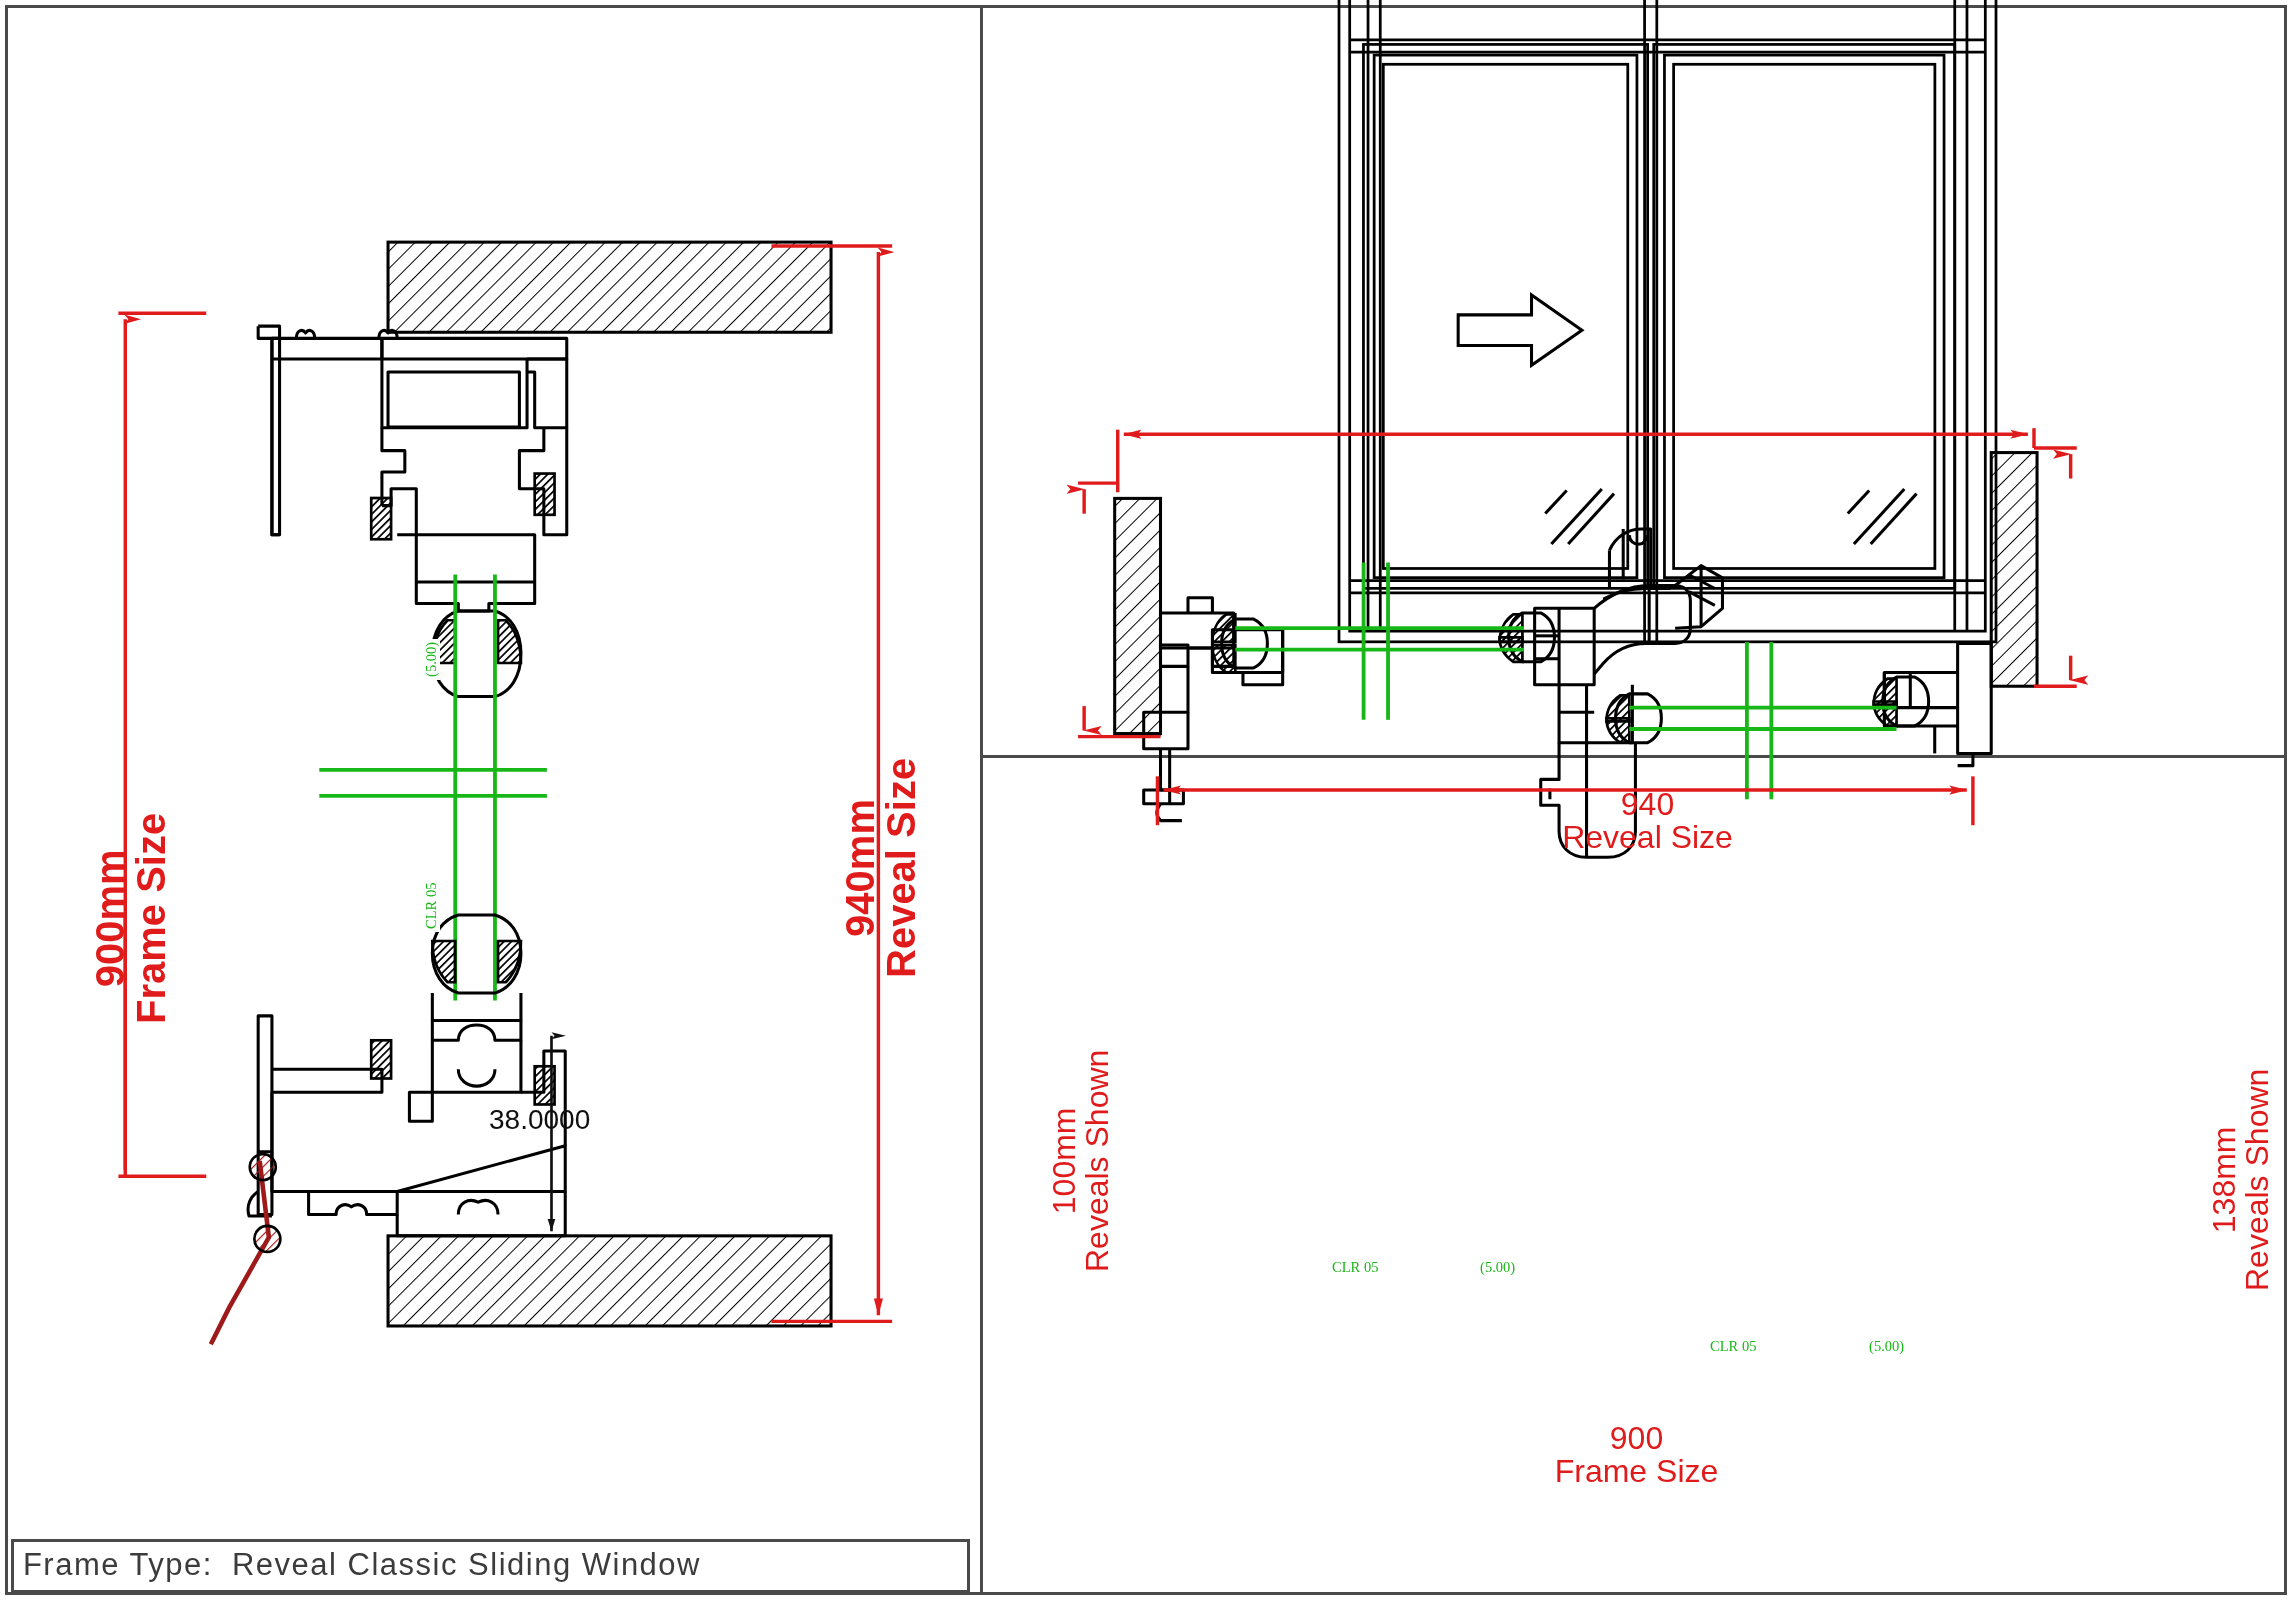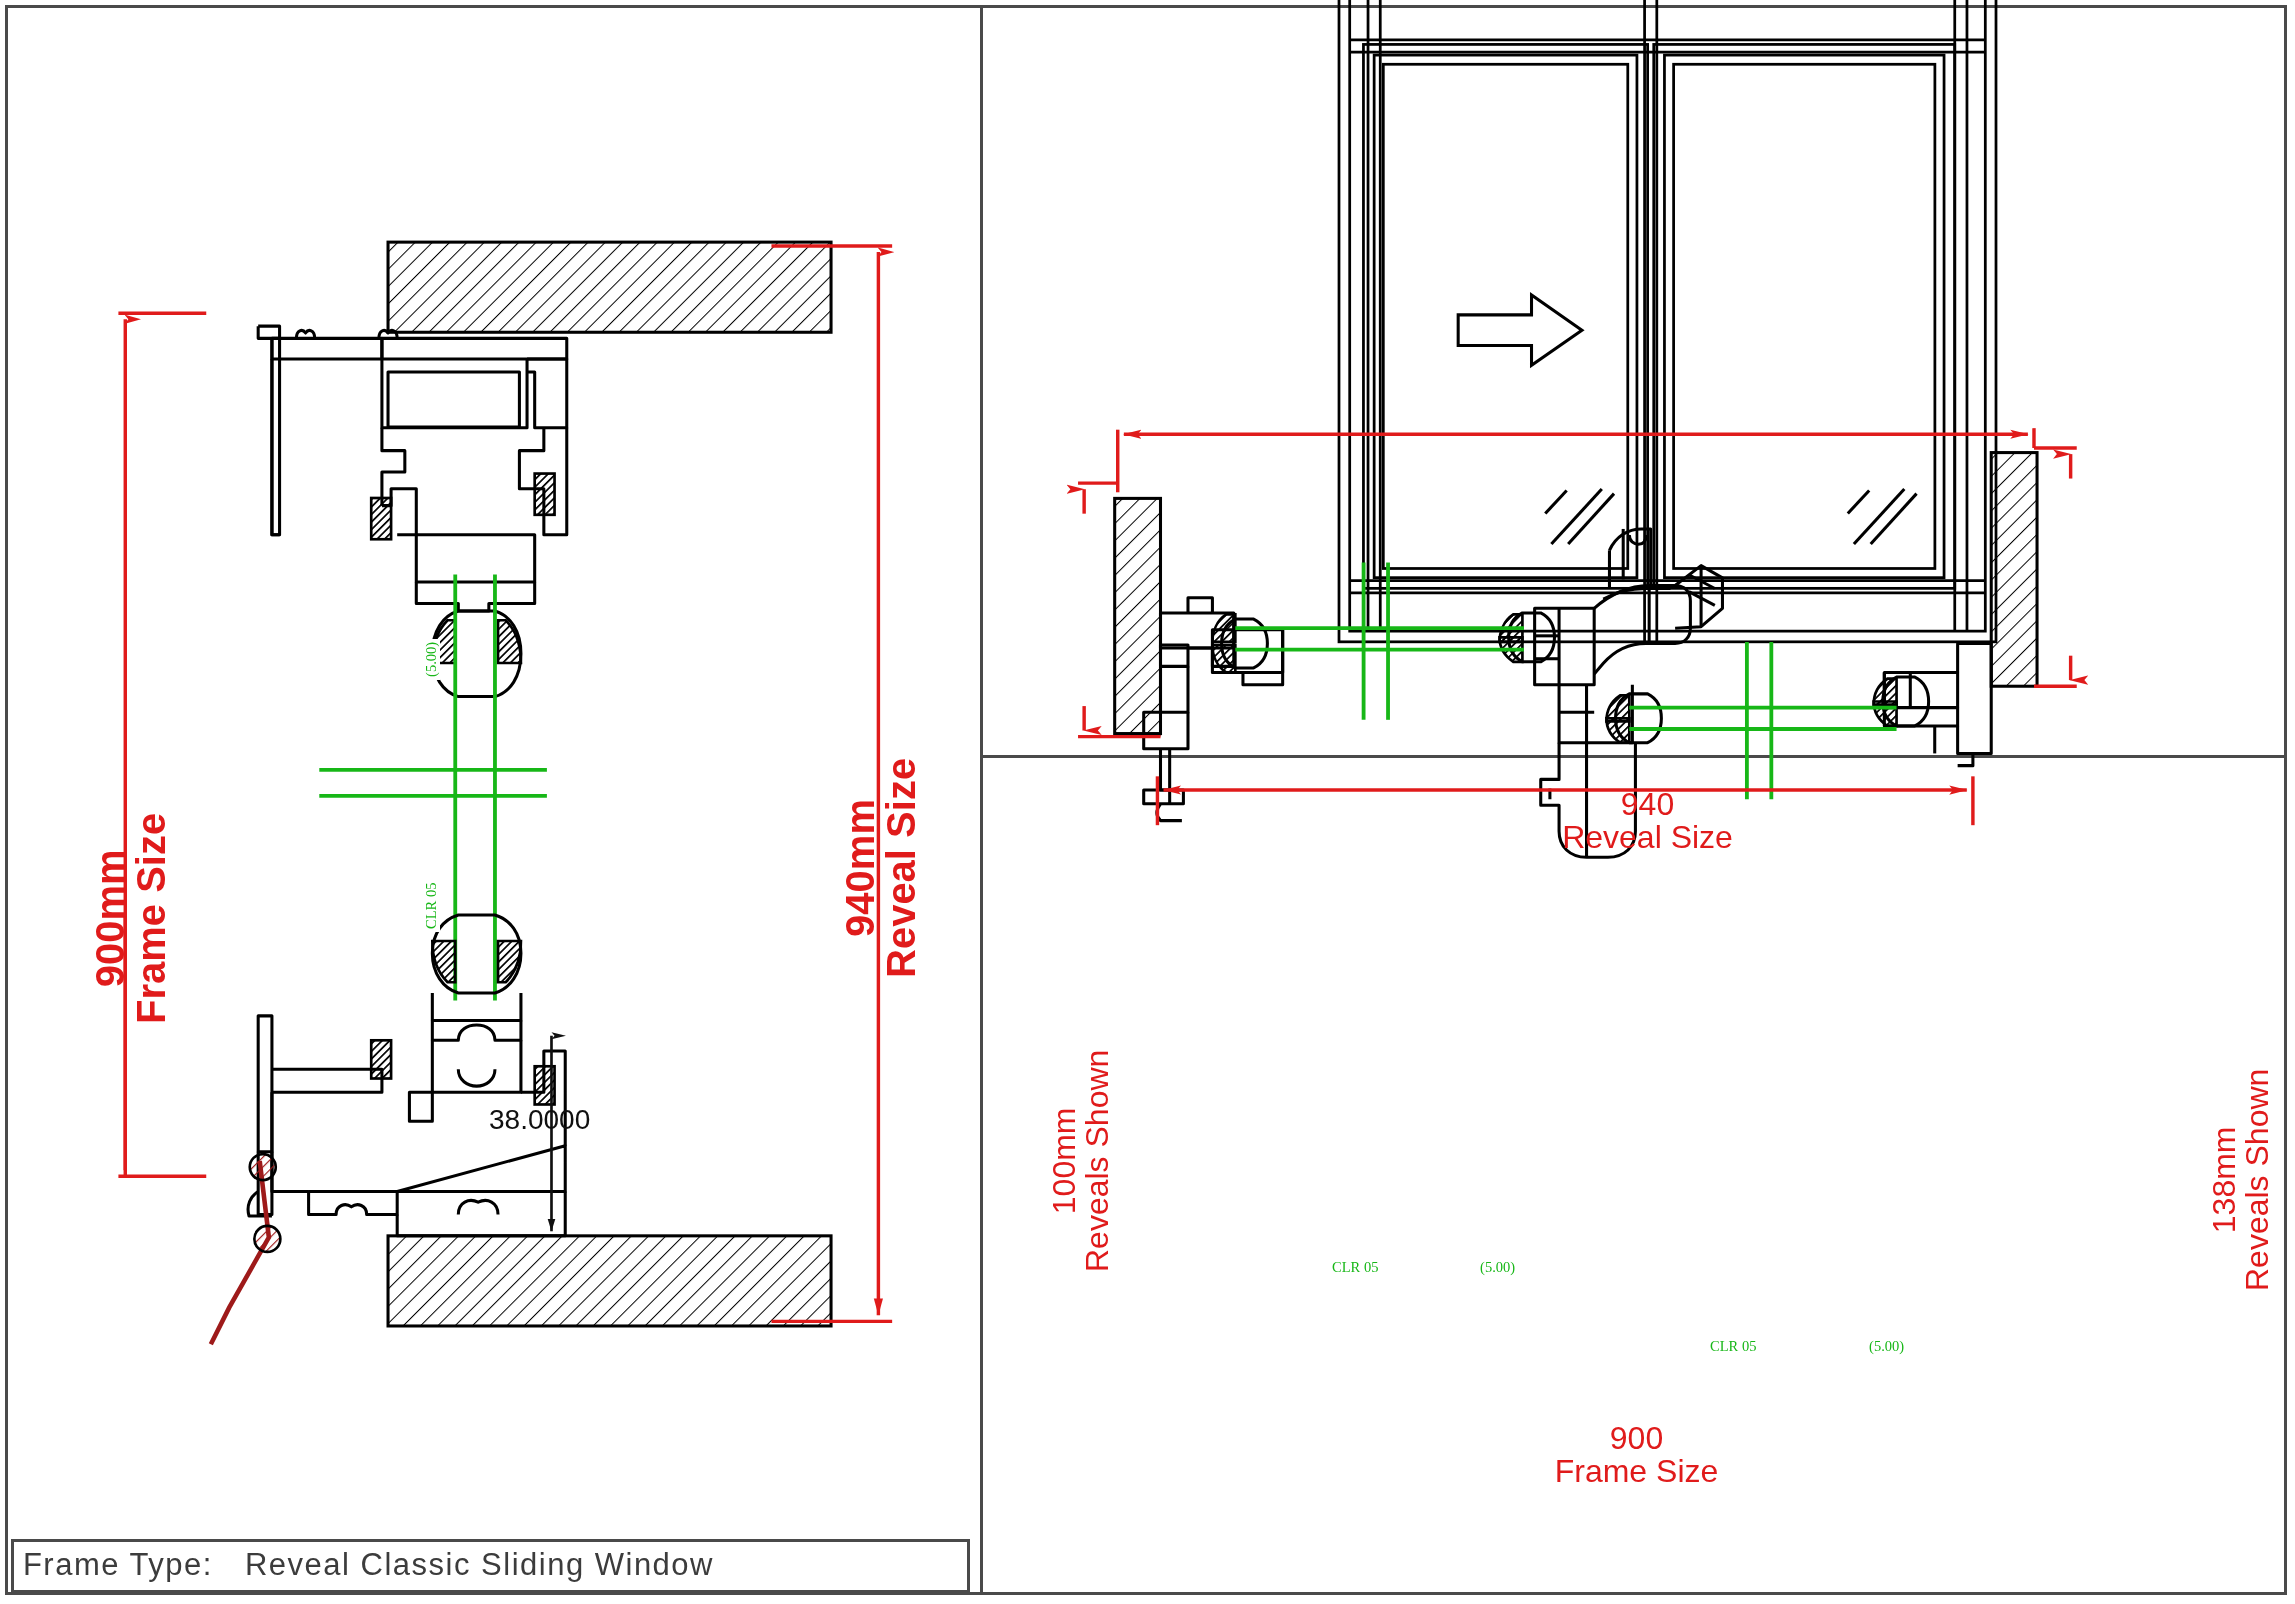--- a/index.html
+++ b/index.html
@@ -38,21 +38,21 @@
   }
   .tb-row {
     padding: 4.6px 9.2px 7.6px 9.2px;
     font-size: 31px;
     letter-spacing: 1.5px;
     color: #3c3c3c;
     font-family: "Liberation Sans", sans-serif;
     white-space: nowrap;
   }
   .tb-row + .tb-row { border-top: 3.1px solid #4a4a4a; }
-  .tb-label { margin-right: 22px; text-align: right; }
+  .tb-label { margin-right: 9px; text-align: right; }
   
   .dim {
     position: absolute;
     color: #e01b1b;
     font-family: "Liberation Sans", sans-serif;
     white-space: nowrap;
     line-height: 1.02;
   }
   .dim-vert {
     transform-origin: 0 0;

